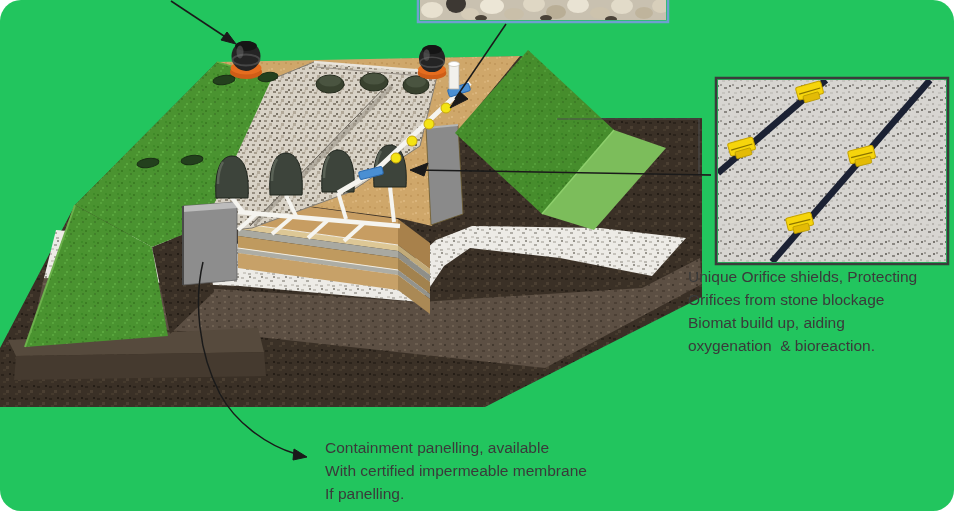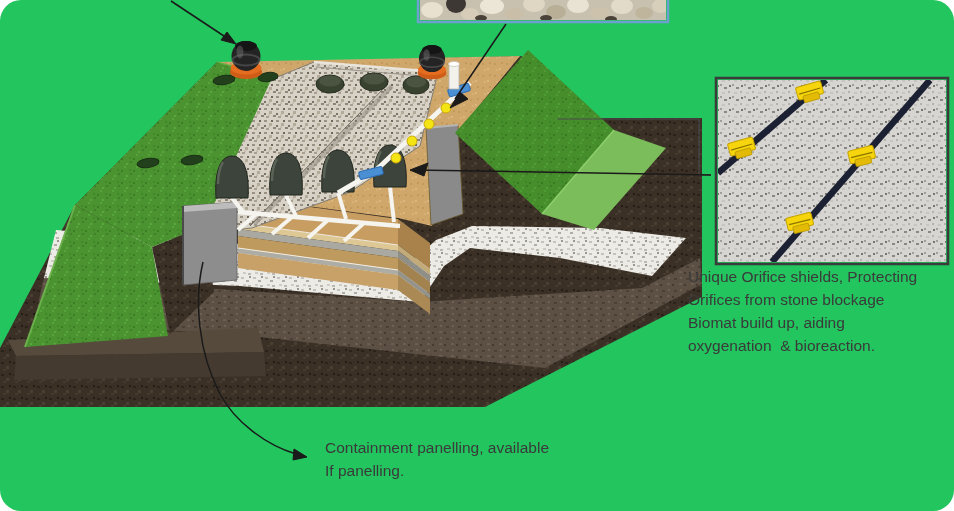--- a/index.html
+++ b/index.html
@@ -269,15 +269,16 @@
 
 <div id="ann-orifice" class="annotation">
   <div class="ann-line">Unique Orifice shields, Protecting</div>
   <div class="ann-line">Orifices from stone blockage</div>
   <div class="ann-line">Biomat build up, aiding</div>
   <div class="ann-line">oxygenation  &amp; bioreaction.</div>
 </div>
 
 <div id="ann-containment" class="annotation">
   <div class="ann-line">Containment panelling, available</div>
+  <div class="ann-line">With certified impermeable membrane</div>
   <div class="ann-line">If panelling.</div>
 </div>
 </div>
 
 </body></html>

